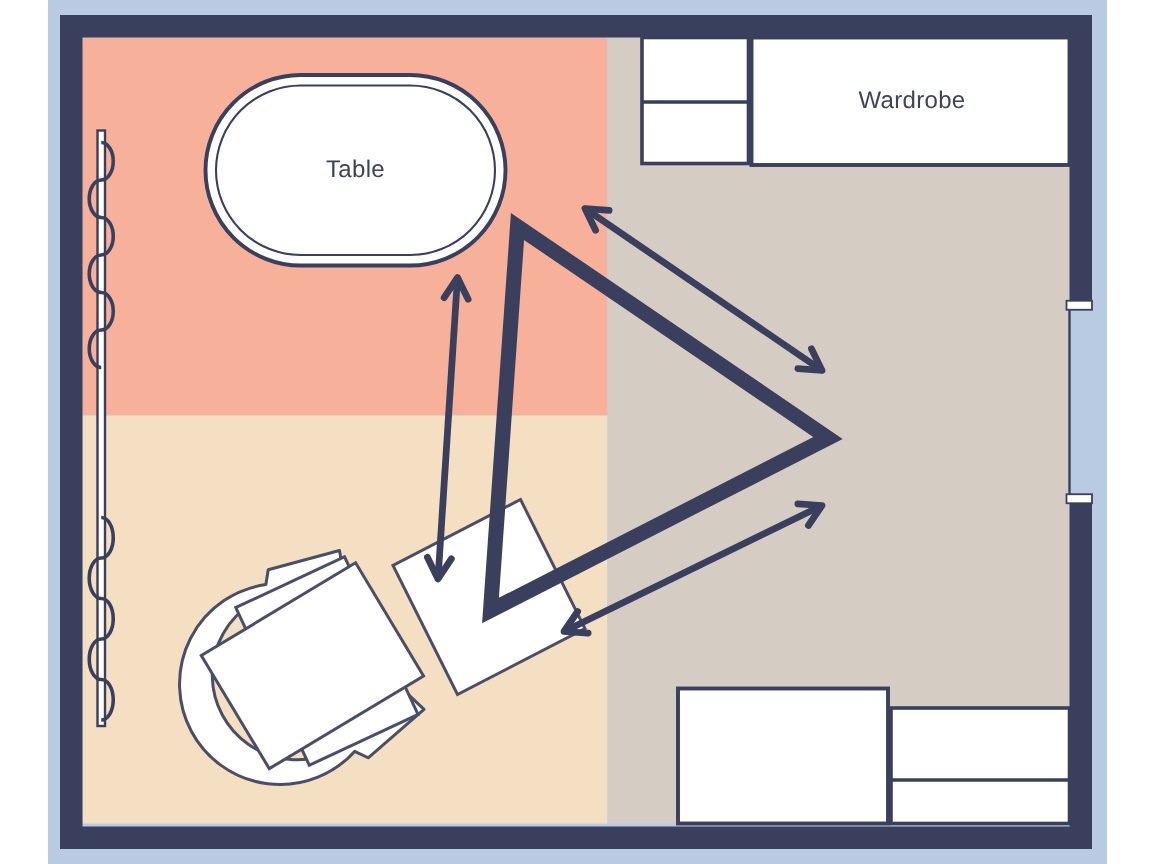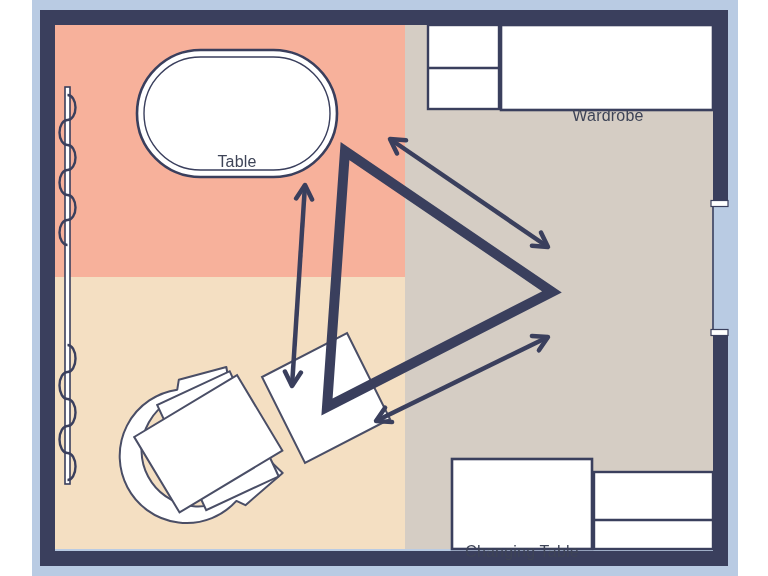--- a/index.html
+++ b/index.html
@@ -1,21 +1,21 @@
 <!DOCTYPE html>
 <html style="--surround-blue: #b9cbe3; --wall-navy: #3a3f5d; --zone-crib-salmon: #f7b19b; --zone-chair-beige: #f4dfc2; --zone-storage-taupe: #d5cdc4; --furniture-white: #ffffff; --furniture-outline: #4a4e66; --label-text: #3e4457;"><head>
 <meta charset="utf-8">
 <style>
   html,body{margin:0;padding:0;background:#fff;}
   .canvas{position:relative;width:768px;height:576px;background:#fff;overflow:hidden;
           font-family:"Liberation Sans",sans-serif;}
   .canvas svg{position:absolute;left:0;top:0;}
   .lbl{position:absolute;transform:translate(-50%,-50%);
        font:16px "Liberation Sans",sans-serif;
-       color:var(--label-text,#3e4457);letter-spacing:.2px;white-space:nowrap;margin-top:48px;}
+       color:var(--label-text,#3e4457);letter-spacing:.2px;white-space:nowrap;}
   
   .blue-fill{fill:var(--surround-blue,#b9cbe3);}
   .zone-salmon{fill:var(--zone-crib-salmon,#f7b19b);}
   .zone-beige{fill:var(--zone-chair-beige,#f4dfc2);}
   .zone-taupe{fill:var(--zone-storage-taupe,#d5cdc4);}
   .white-fill{fill:var(--furniture-white,#ffffff);}
   .no-fill{fill:none;}
   .navy-stroke{stroke:var(--wall-navy,#3a3f5d);}
   .thin-stroke{stroke:var(--furniture-outline,#4a4e66);}
 </style>
@@ -82,14 +82,13 @@
     <g>
       <rect x="712.5" y="206" width="16.5" height="124" class="blue-fill"></rect>
       <line x1="713" y1="206" x2="713" y2="330" class="navy-stroke" stroke-width="1.6"></line>
       <rect x="711" y="200.5" width="17" height="6" class="white-fill navy-stroke" stroke-width="1.2"></rect>
       <rect x="711" y="329.5" width="17" height="6" class="white-fill navy-stroke" stroke-width="1.2"></rect>
     </g>
   </svg>
 
   <div class="lbl" style="left:237px;top:114px">Table</div>
   <div class="lbl" style="left:608px;top:68px">Wardrobe</div>
-  <div class="lbl" style="left:522px;top:504px">Changing Table</div>
 </div>
 
 </body></html>

